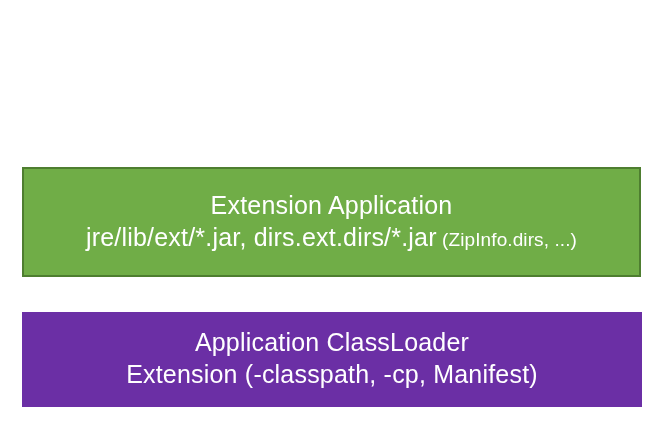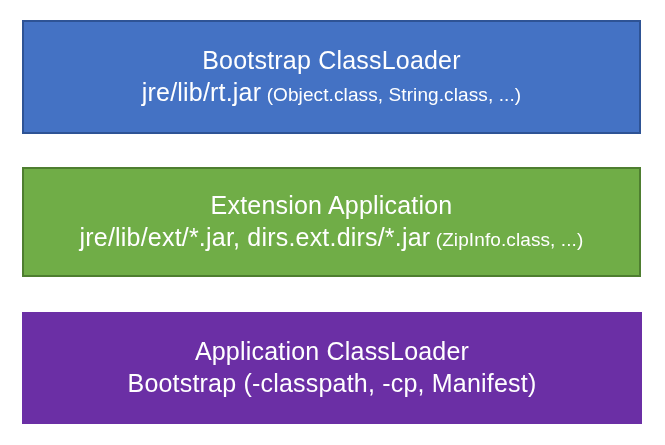--- a/index.html
+++ b/index.html
@@ -48,21 +48,21 @@
     width: 619px;
     height: 110px;
     background: #70ad47;
     border: 2px solid #4e7e30;
   }
 
   .box-application {
     left: 22px;
     top: 312px;
     width: 620px;
-    height: 112px;
+    height: 95px;
     background: #6b2fa5;
     border: 0;
   }
 
   .line-primary {
     font-size: 25px;
     line-height: 32px;
     letter-spacing: 0.2px;
     white-space: nowrap;
   }
@@ -81,28 +81,24 @@
 
   .note:not(:empty)::before {
     content: " ";
   }
 </style>
 </head>
 <body>
 
 <div id="diagram">
 
-  <div class="loader-box box-bootstrap">
-    <div class="line-primary">Bootstrap ClassLoader</div>
-    <div class="line-secondary"><span>jre/lib/rt.jar</span><span class="note">(Object.class, String.class, ...)</span></div>
-  </div>
 
   <div class="loader-box box-extension">
     <div class="line-primary">Extension Application</div>
-    <div class="line-secondary"><span>jre/lib/ext/*.jar, dirs.ext.dirs/*.jar</span><span class="note">(ZipInfo.class, ...)</span></div>
+    <div class="line-secondary"><span>jre/lib/ext/*.jar, dirs.ext.dirs/*.jar</span><span class="note">(ZipInfo.dirs, ...)</span></div>
   </div>
 
   <div class="loader-box box-application">
     <div class="line-primary">Application ClassLoader</div>
-    <div class="line-secondary"><span>Bootstrap (-classpath, -cp, Manifest)</span><span class="note"></span></div>
+    <div class="line-secondary"><span>Extension (-classpath, -cp, Manifest)</span><span class="note"></span></div>
   </div>
 
 </div>
 
 </body></html>

